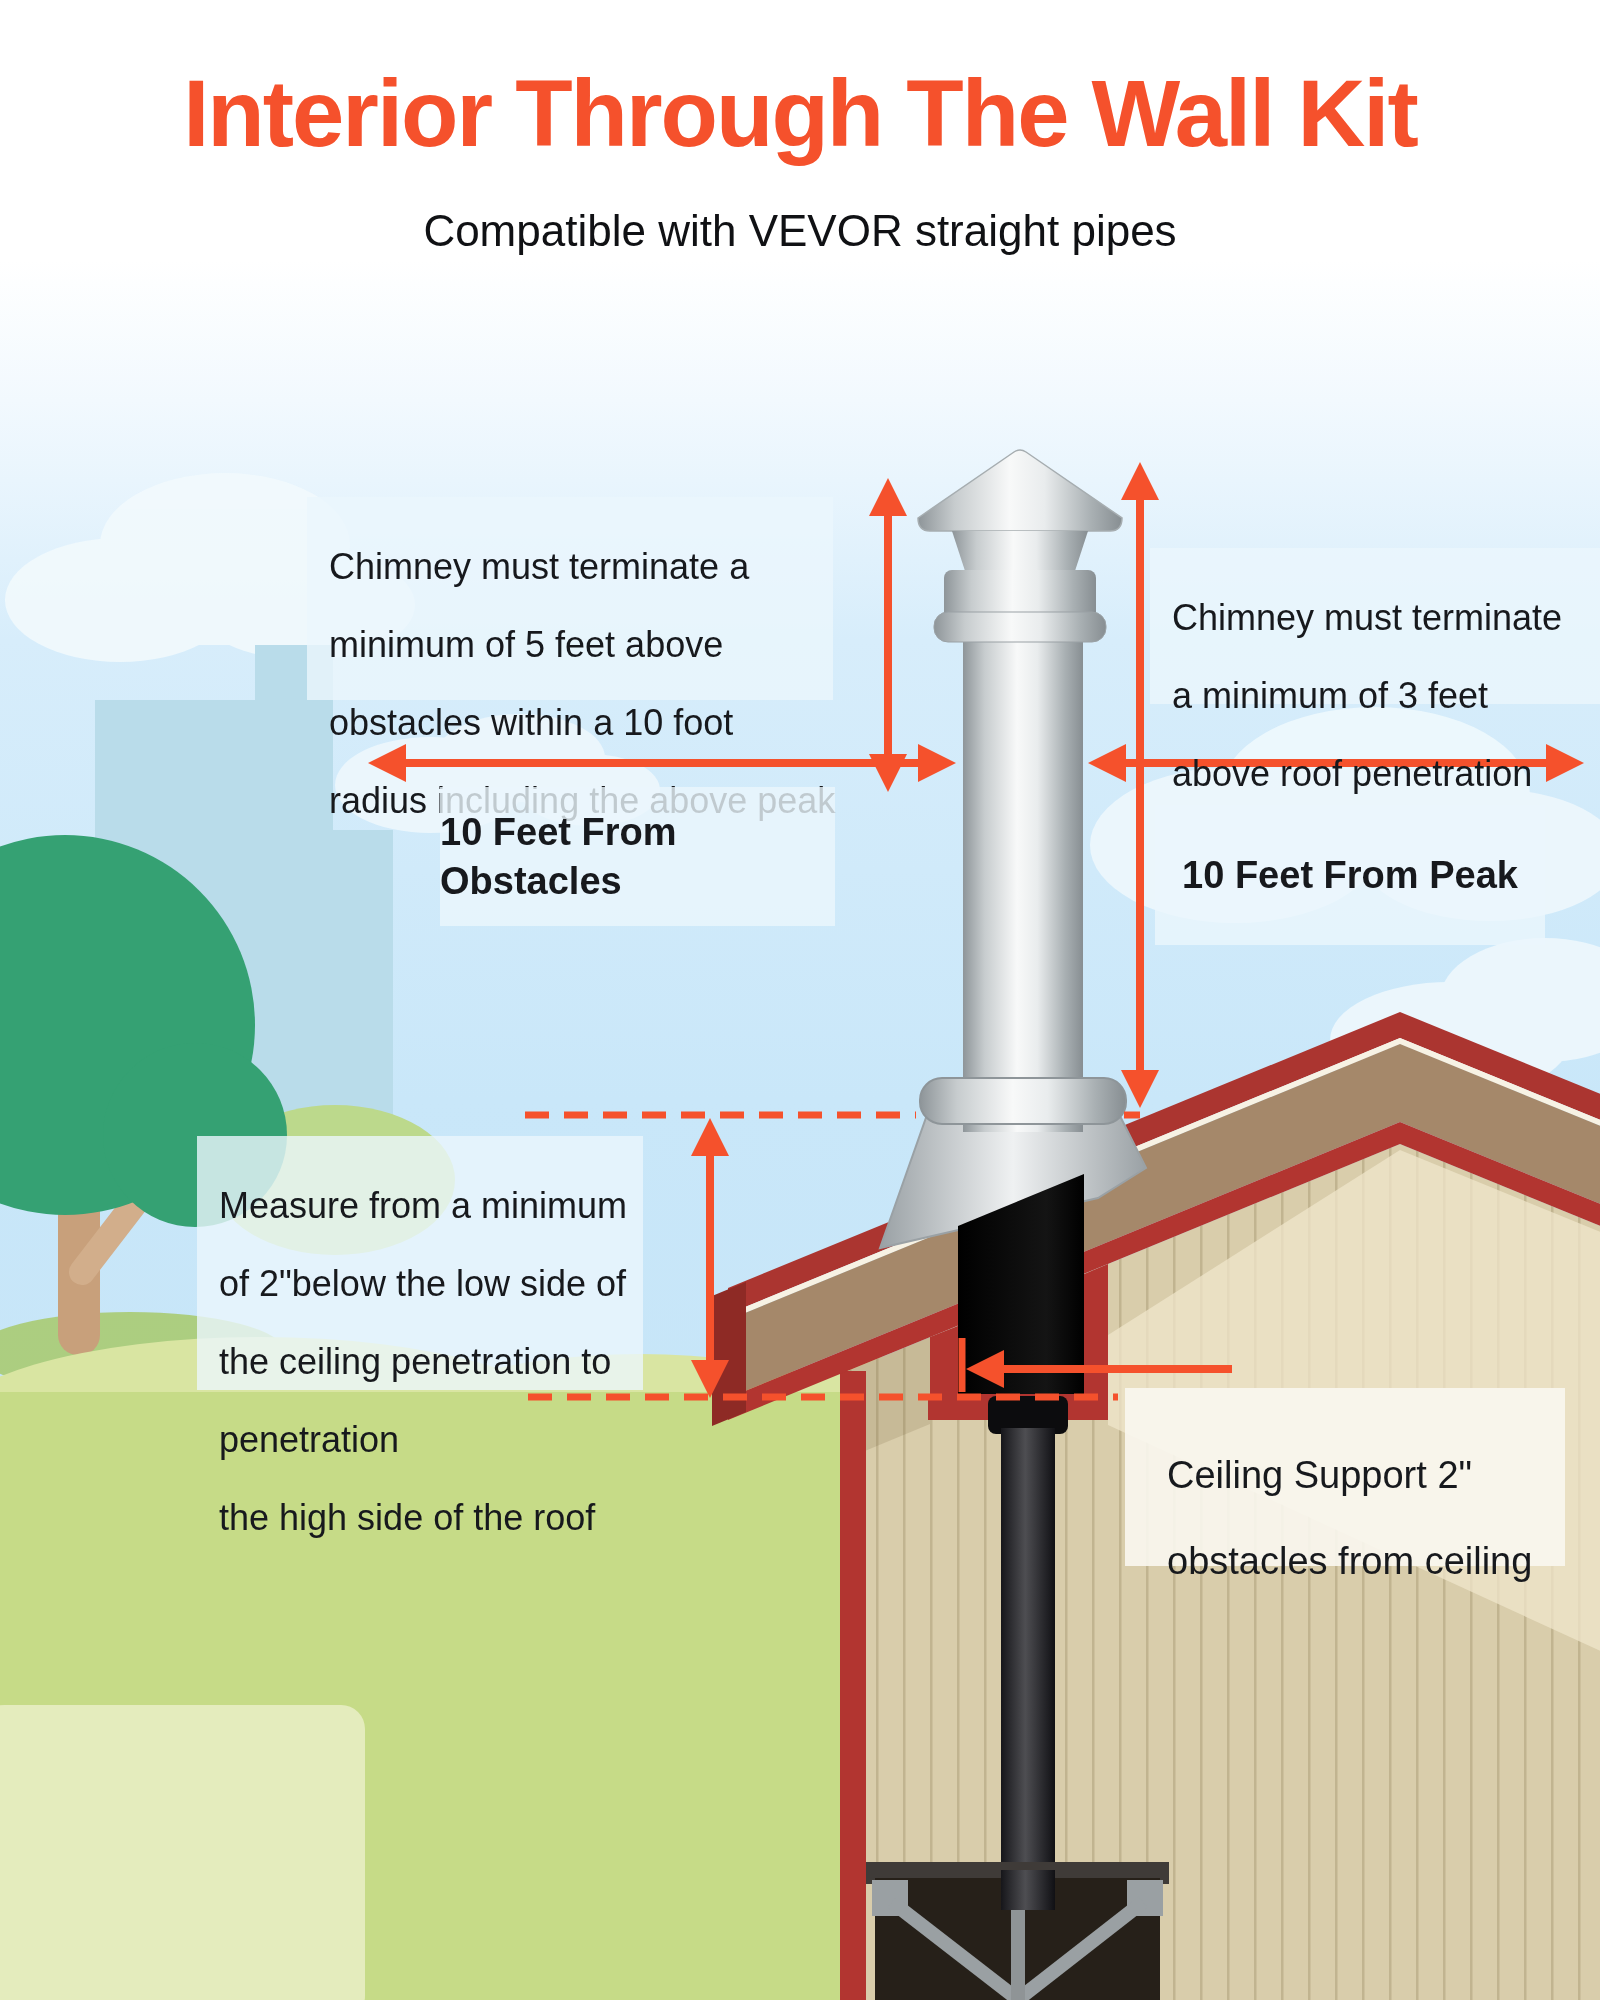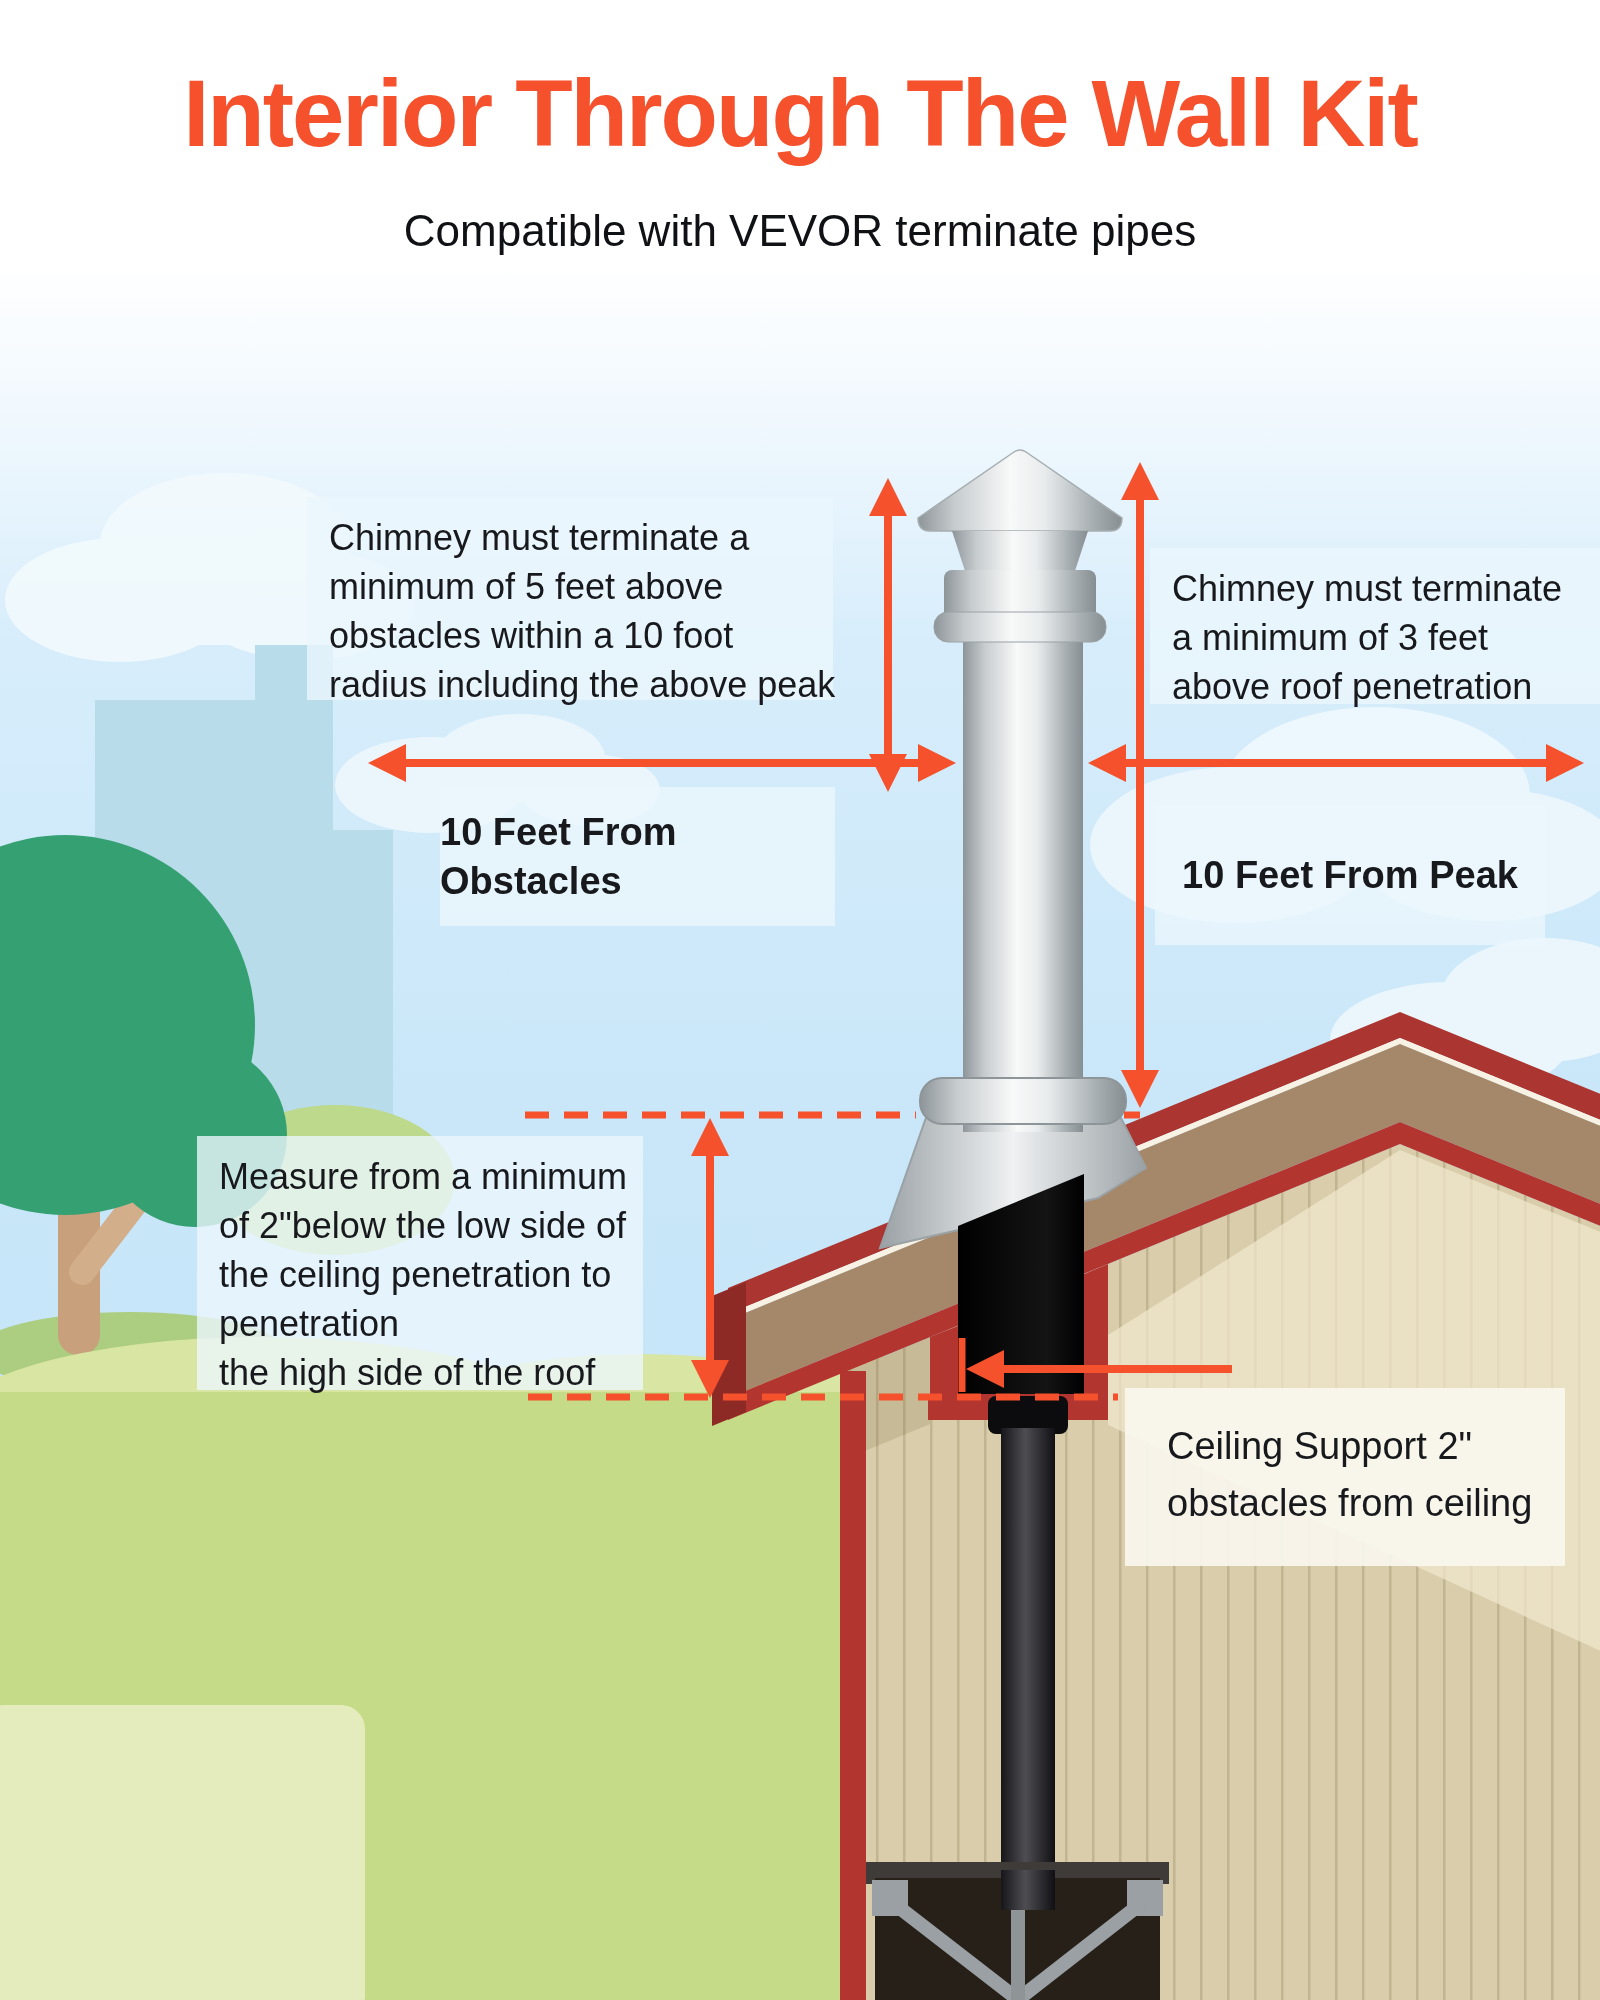--- a/index.html
+++ b/index.html
@@ -15,21 +15,21 @@
     font-size:94px;font-weight:800;letter-spacing:-2px;color:#f5512c;
   }
   .subtitle{
     position:absolute;left:0;top:206px;width:1600px;text-align:center;
     font-size:44px;font-weight:400;color:#101114;
   }
   .note{
     position:absolute;color:#17191d;font-size:36px;line-height:49px;
     background:rgba(235,246,253,0.80);
   }
-  .note .ln{white-space:nowrap;}
+  .note .ln{white-space:nowrap;margin-top:29px;}
   .pad{padding:16px 0 0 22px;}
   .center{display:flex;align-items:center;justify-content:center;font-size:38px;font-weight:bold;}
   .b1{left:307px;top:497px;width:526px;height:203px;}
   .b2{left:1150px;top:548px;width:470px;height:156px;}
   .b3{left:440px;top:787px;width:395px;height:139px;}
   .b4{left:1155px;top:805px;width:390px;height:140px;}
   .b5{left:197px;top:1136px;width:446px;height:254px;}
   .b6{left:1125px;top:1388px;width:440px;height:178px;background:rgba(250,247,240,0.90);font-size:38px;line-height:57px;}
   .b6 .pad6{padding:30px 0 0 42px;}
 </style>
@@ -228,21 +228,21 @@
       <g>
         <line x1="1000" y1="1369" x2="1232" y2="1369"></line>
         <polygon points="966,1369 1004,1350 1004,1388" stroke="none"></polygon>
         <line x1="962" y1="1338" x2="962" y2="1392" stroke-width="7"></line>
       </g>
     </g>
   </svg>
 
   <div class="textlayer">
     <div class="title">Interior Through The Wall Kit</div>
-    <div class="subtitle">Compatible with VEVOR terminate pipes</div>
+    <div class="subtitle">Compatible with VEVOR straight pipes</div>
 
     <div class="note b1">
       <div class="pad">
         <div class="ln">Chimney must terminate a</div>
         <div class="ln">minimum of 5 feet above</div>
         <div class="ln">obstacles within a 10 foot</div>
         <div class="ln">radius including the above peak</div>
       </div>
     </div>
 

